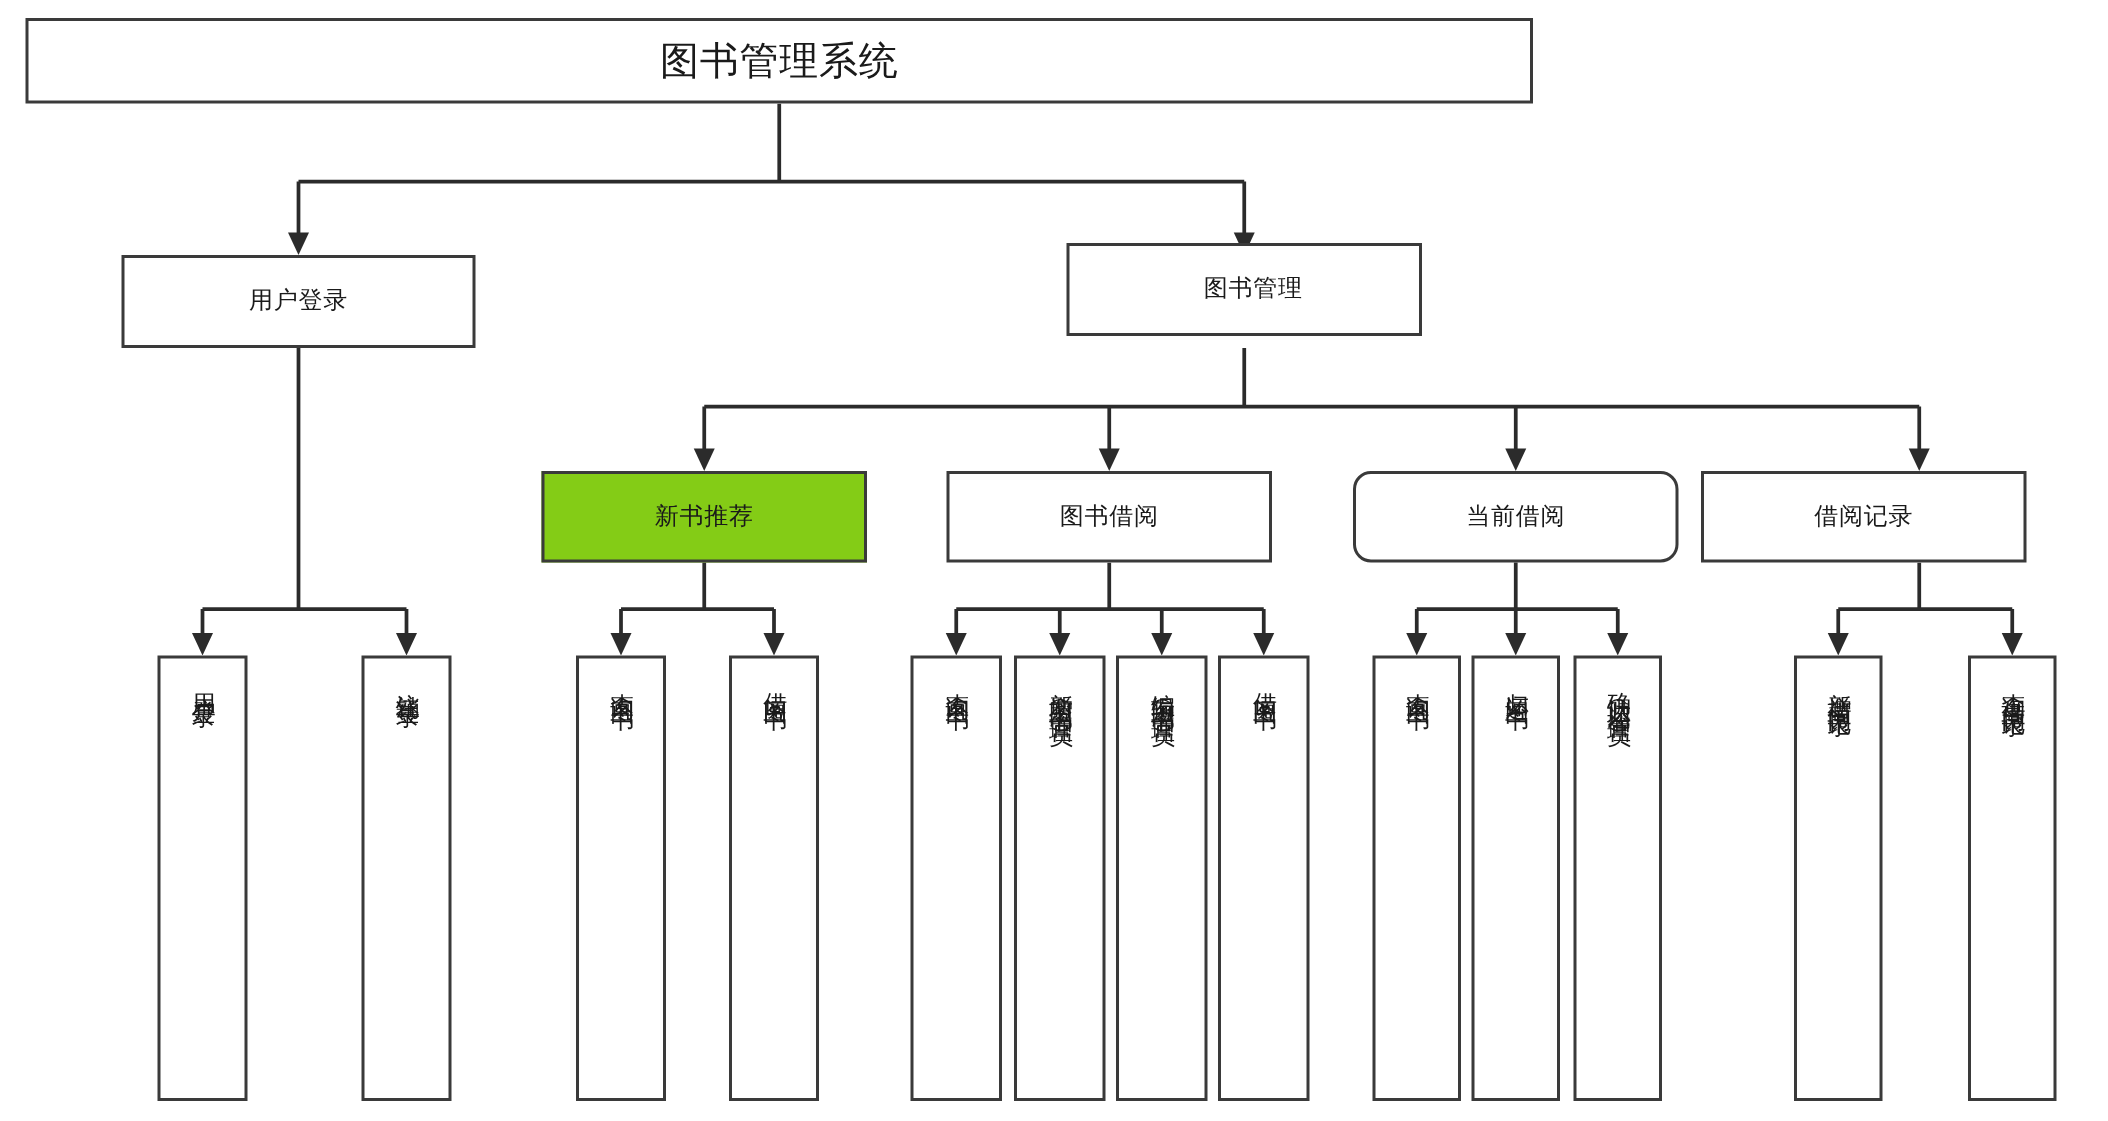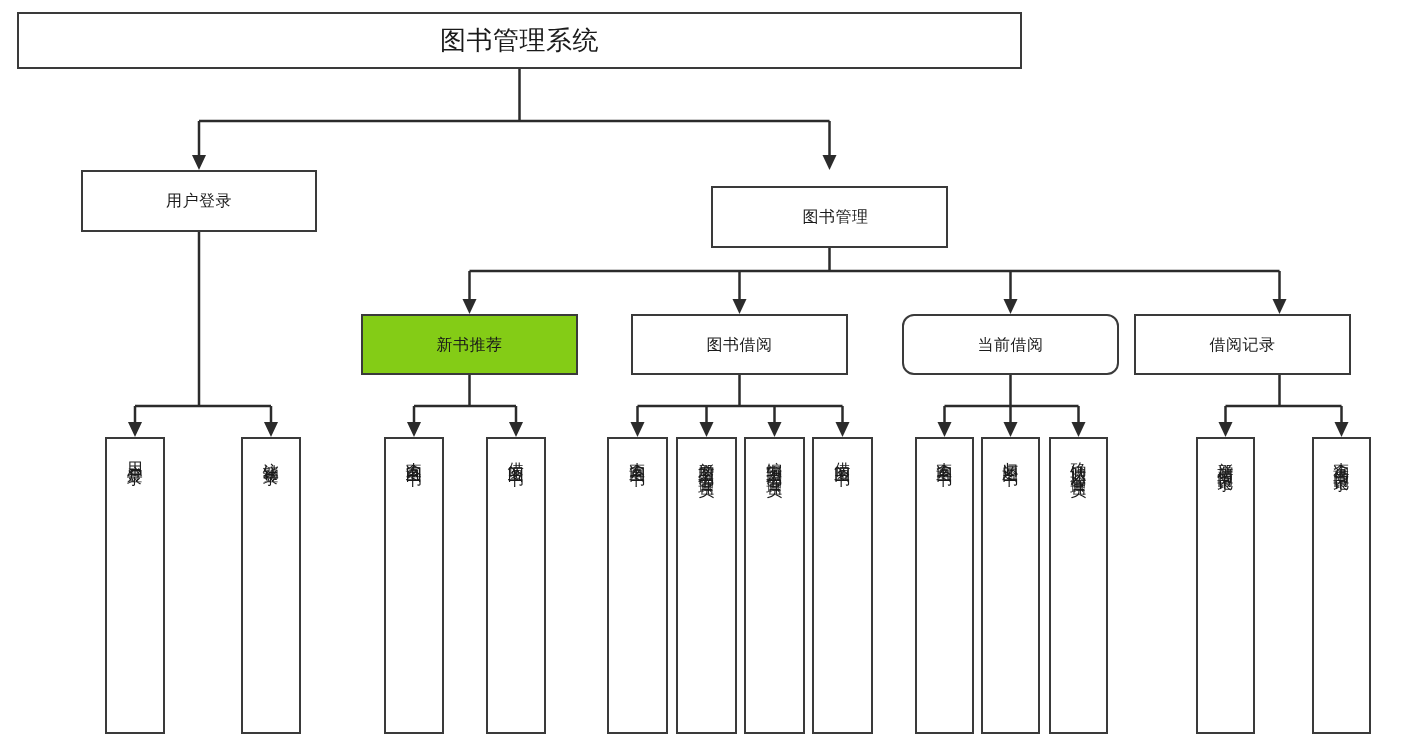--- a/index.html
+++ b/index.html
@@ -122,21 +122,21 @@
         <polygon points="1334.5,422 1348.5,422 1341.5,437" fill="#2b2b2b"></polygon>
       </g>
   </svg>
   <div id="node-layer">
       <div class="node root" style="left: 17px; top: 12px; width: 1005px; height: 57px; border-color: rgb(58, 58, 58); background: rgb(255, 255, 255);">
         <span class="label">图书管理系统</span>
       </div>
       <div class="node" style="left: 81px; top: 170px; width: 236px; height: 62px; border-color: rgb(58, 58, 58); background: rgb(255, 255, 255);">
         <span class="label">用户登录</span>
       </div>
-      <div class="node" style="left: 711px; top: 186px; width: 237px; height: 62px; border-color: rgb(58, 58, 58); background: rgb(255, 255, 255); padding-left: 12px;">
+      <div class="node" style="left: 711px; top: 162px; width: 237px; height: 62px; border-color: rgb(58, 58, 58); background: rgb(255, 255, 255); padding-left: 12px;">
         <span class="label">图书管理</span>
       </div>
       <div class="node" style="left: 361px; top: 314px; width: 217px; height: 61px; border-color: rgb(58, 58, 58); background: #84cc16;">
         <span class="label">新书推荐</span>
       </div>
       <div class="node" style="left: 631px; top: 314px; width: 217px; height: 61px; border-color: rgb(58, 58, 58); background: rgb(255, 255, 255);">
         <span class="label">图书借阅</span>
       </div>
       <div class="node" style="left: 902px; top: 314px; width: 217px; height: 61px; border-color: rgb(58, 58, 58); background: rgb(255, 255, 255); border-radius: 12px;">
         <span class="label">当前借阅</span>

